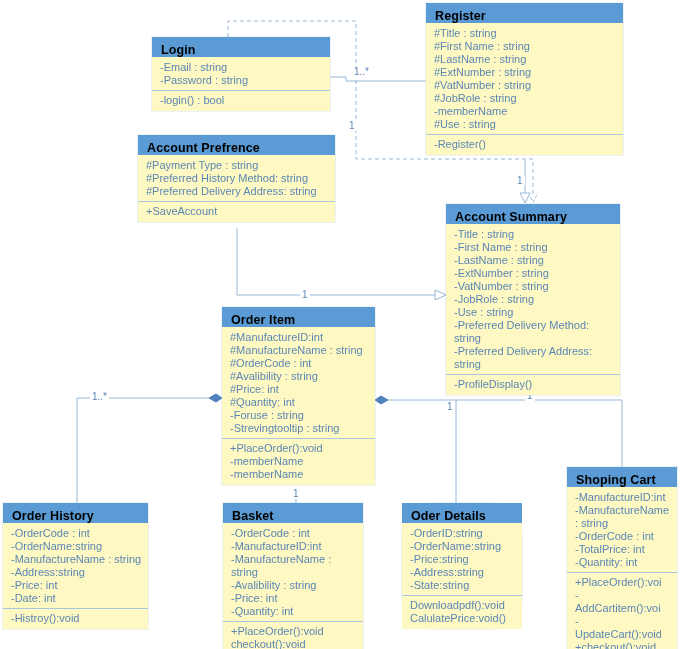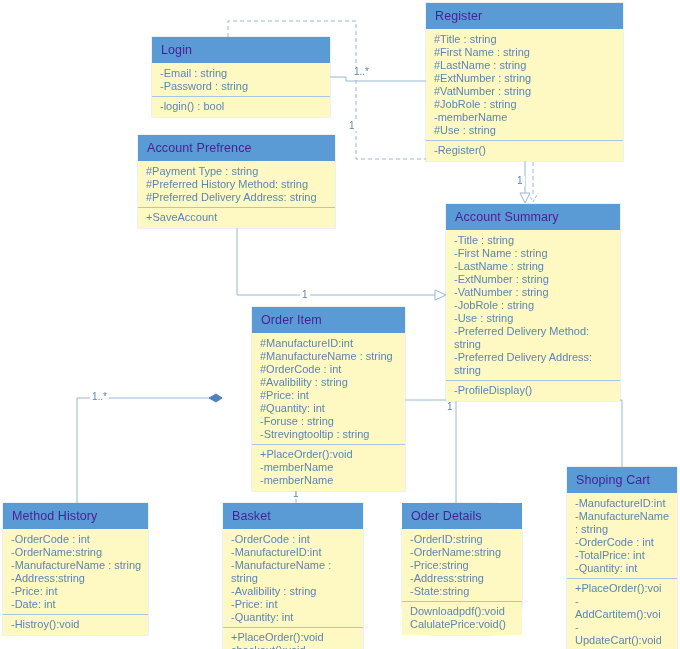--- a/index.html
+++ b/index.html
@@ -2,22 +2,22 @@
 <html><head>
 <meta charset="utf-8">
 <style>
   html,body{margin:0;padding:0;background:#ffffff;}
   #canvas{
     position:relative;width:680px;height:649px;background:#ffffff;
     font-family:"Liberation Sans","DejaVu Sans",sans-serif;overflow:hidden;
   }
   .uml-class{position:absolute;box-shadow:0 0 0 1px rgba(180,200,220,.25);}
   .uml-header{
-    background:#5b9bd5;color:#4c1d95;font-weight:normal;font-size:12.5px;
-    padding:6px 9px 6px 9px;letter-spacing:.1px;
+    background:#5b9bd5;color:#000000;font-weight:bold;font-size:12.5px;
+    padding:6px 9px 0 9px;letter-spacing:.1px;
   }
   .uml-body{background:#fef9c3;}
   .uml-attrs{padding:4px 4px 3px 8px;}
   .uml-methods{border-top:1px solid #a9c6e0;padding:3px 16px 4px 8px;}
   .row{
     font-size:11px;line-height:13px;color:#5b86b4;white-space:normal;
     overflow:hidden;
   }
   #connector-layer{position:absolute;left:0;top:0;width:680px;height:649px;pointer-events:none;}
   .mlabel{
@@ -123,21 +123,21 @@
           <div class="row">-Use : string</div>
           <div class="row">-Preferred Delivery Method: string</div>
           <div class="row">-Preferred Delivery Address: string</div>
         </div>
       <div class="uml-methods">
           <div class="row">-ProfileDisplay()</div>
         </div>
     </div>
   </div>
 
-  <div class="uml-class" style="left:222px;top:307px;width:153px;margin-left:30px;">
+  <div class="uml-class" style="left:222px;top:307px;width:153px;">
     <div class="uml-header">Order Item</div>
     <div class="uml-body">
       <div class="uml-attrs">
           <div class="row">#ManufactureID:int</div>
           <div class="row">#ManufactureName : string</div>
           <div class="row">#OrderCode : int</div>
           <div class="row">#Avalibility : string</div>
           <div class="row">#Price: int</div>
           <div class="row">#Quantity: int</div>
           <div class="row">-Foruse : string</div>
@@ -145,21 +145,21 @@
         </div>
       <div class="uml-methods">
           <div class="row">+PlaceOrder():void</div>
           <div class="row">-memberName</div>
           <div class="row">-memberName</div>
         </div>
     </div>
   </div>
 
   <div class="uml-class" style="left:3px;top:503px;width:145px;">
-    <div class="uml-header">Method History</div>
+    <div class="uml-header">Order History</div>
     <div class="uml-body">
       <div class="uml-attrs">
           <div class="row">-OrderCode : int</div>
           <div class="row">-OrderName:string</div>
           <div class="row">-ManufactureName : string</div>
           <div class="row">-Address:string</div>
           <div class="row">-Price: int</div>
           <div class="row">-Date: int</div>
         </div>
       <div class="uml-methods">

